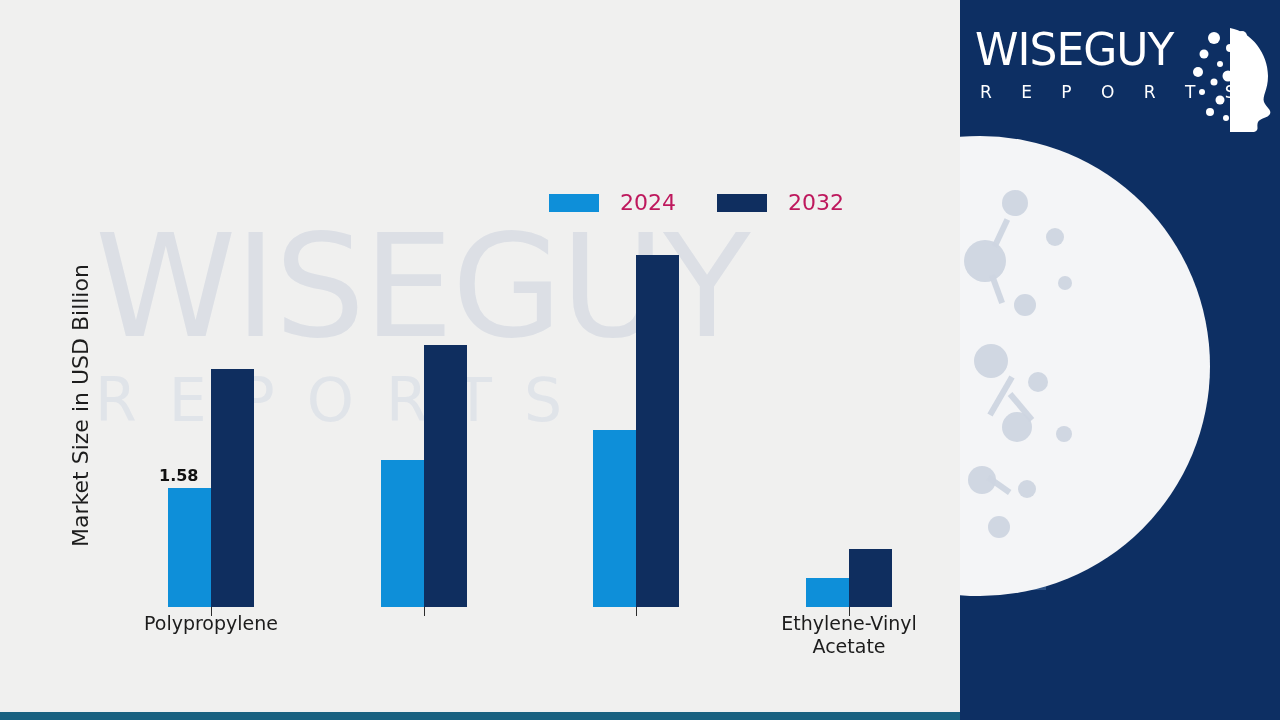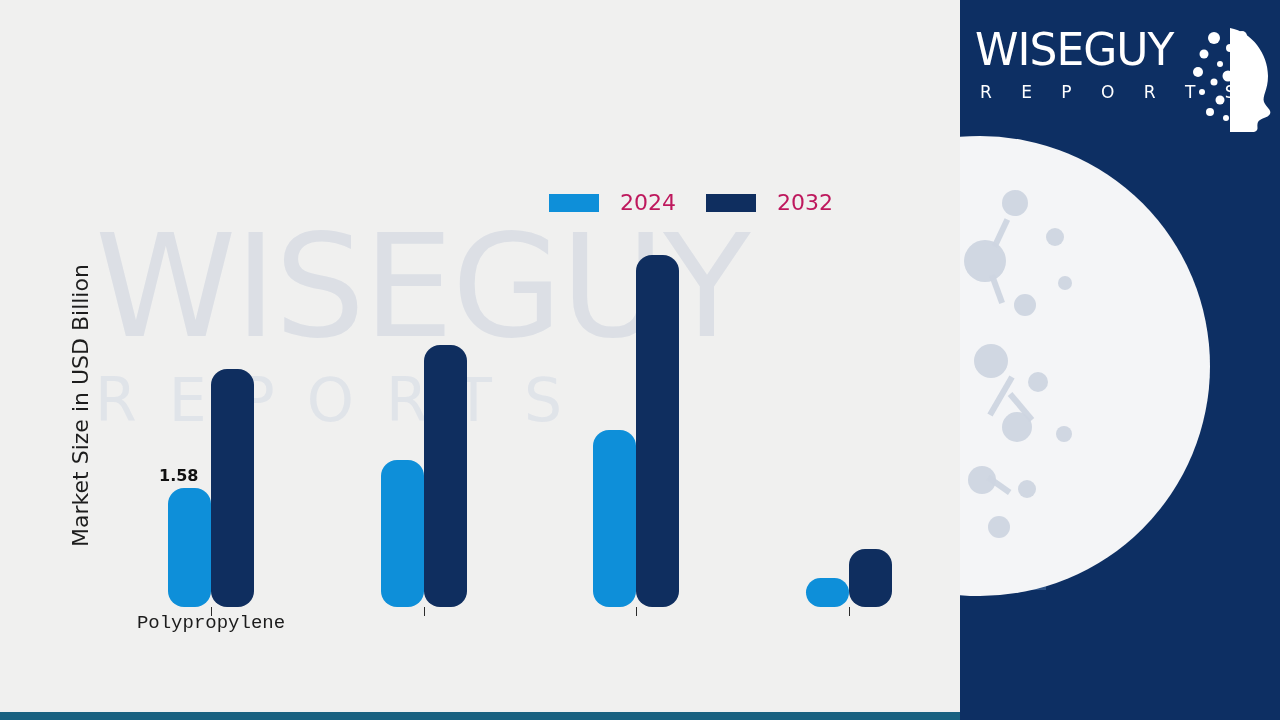--- a/index.html
+++ b/index.html
@@ -40,30 +40,30 @@
     position:absolute;left:-120px;top:393px;width:400px;
     transform:rotate(-90deg);transform-origin:center center;
     text-align:center;font-size:22px;color:#1d1d1d;white-space:nowrap;z-index:5;
   }
 
   
   .legend{
     position:absolute;left:549px;top:192px;display:flex;align-items:center;gap:0;z-index:6;
   }
   .legend-item{display:flex;align-items:center;}
-  .legend-item + .legend-item{margin-left:30px;}
+  .legend-item + .legend-item{margin-left:41px;}
   .legend-swatch{width:50px;height:18px;display:inline-block;}
   .legend-text{font-size:22px;color:#be185d;margin-left:21px;line-height:1;}
 
   
   .plot{
     position:absolute;left:0;top:0;width:960px;height:720px;z-index:4;
   }
   .group{position:absolute;bottom:113px;display:flex;align-items:flex-end;}
-  .bar{width:43px;display:block;border-radius:16px;}
+  .bar{width:43px;display:block;}
   .bar-label{
     position:absolute;left:-9px;bottom:100%;margin-bottom:3px;
     font-size:16px;font-weight:bold;color:#111;white-space:nowrap;
   }
   .tick{
     position:absolute;top:607px;width:1px;height:9px;background:#2b2b2b;
   }
   .catlabel{
     position:absolute;top:612px;text-align:center;font-size:19px;color:#1c1c1c;
     line-height:1.2;
@@ -132,36 +132,37 @@
   </div>
 
   <div class="plot" id="plot">
       <div class="group" style="left: 168px;">
         <div class="bar" title="Polypropylene 2024: 1.58" style="height: 119px; background: rgb(14, 143, 217); position: relative;">
           <span class="bar-label">1.58</span>
         </div>
         <div class="bar" title="Polypropylene 2032: 3.16" style="height: 238px; background: rgb(15, 46, 95); position: relative;"></div>
       </div>
       <div class="tick" style="left: 211px;"></div>
-      <div class="catlabel" style="left: 106px; width: 210px; font-family: Liberation Mono, monospace;"><span>Polypropylene</span></div>
+      <div class="catlabel" style="left: 106px; width: 210px;"><span>Polypropylene</span></div>
       <div class="group" style="left: 381px;">
         <div class="bar" title="Polycarbonate 2024: 1.95" style="height: 147px; background: rgb(14, 143, 217); position: relative;"></div>
         <div class="bar" title="Polycarbonate 2032: 3.48" style="height: 262px; background: rgb(15, 46, 95); position: relative;"></div>
       </div>
       <div class="tick" style="left: 424px;"></div>
       <div class="group" style="left: 593px;">
         <div class="bar" title="Polyethylene 2024: 2.35" style="height: 177px; background: rgb(14, 143, 217); position: relative;"></div>
         <div class="bar" title="Polyethylene 2032: 4.67" style="height: 352px; background: rgb(15, 46, 95); position: relative;"></div>
       </div>
       <div class="tick" style="left: 636px;"></div>
       <div class="group" style="left: 806px;">
         <div class="bar" title="Ethylene-Vinyl Acetate 2024: 0.39" style="height: 29px; background: rgb(14, 143, 217); position: relative;"></div>
         <div class="bar" title="Ethylene-Vinyl Acetate 2032: 0.77" style="height: 58px; background: rgb(15, 46, 95); position: relative;"></div>
       </div>
       <div class="tick" style="left: 849px;"></div>
+      <div class="catlabel" style="left: 744px; width: 210px;"><span>Ethylene-Vinyl</span><br><span>Acetate</span></div>
     </div>
 
   <div class="bottom-strip"></div>
 
   <div class="banner">
     <div class="banner-arc"></div>
 
     <svg class="face" viewBox="0 0 230 440">
       <path d="M6 0 C 60 10, 118 70, 128 150 C 134 198, 118 214, 126 228
                C 133 240, 152 252, 150 262 C 148 272, 128 274, 124 282

